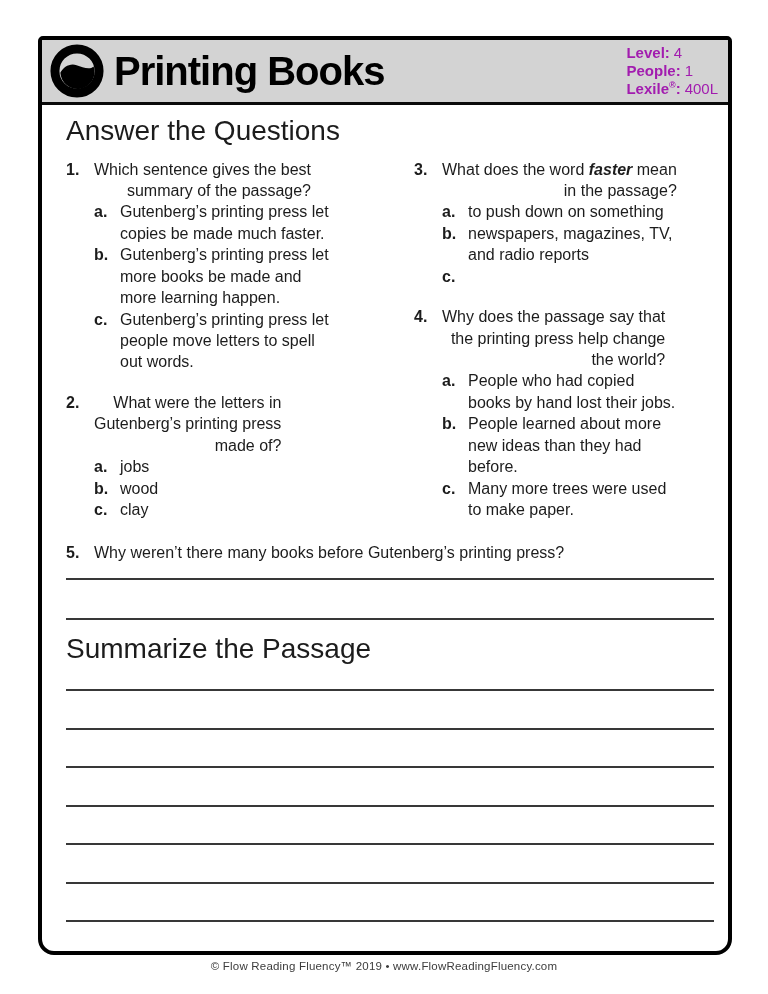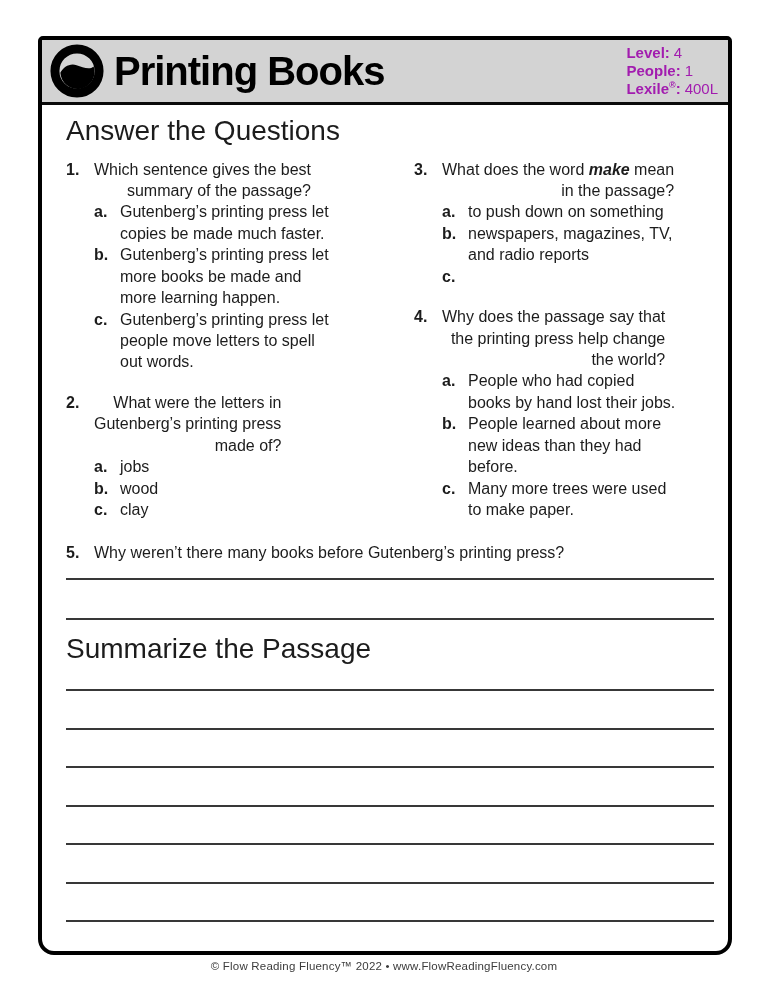--- a/index.html
+++ b/index.html
@@ -167,21 +167,21 @@
           </div>
         </div>
 
       </div>
 
       <div class="col-right">
 
         <div class="question">
           <div class="qrow">
             <span class="qnum">3.</span>
-            <span class="qtext"><span>What does the word </span><em class="q-emph">make</em><span> mean
+            <span class="qtext"><span>What does the word </span><em class="q-emph">faster</em><span> mean
 in the passage?</span></span>
           </div>
           <div class="choices">
             <div class="choice">
               <span class="cletter">a.</span>
               <span class="ctext">to push down on something</span>
             </div>
             <div class="choice">
               <span class="cletter">b.</span>
               <span class="ctext">newspapers, magazines, TV,
@@ -240,13 +240,13 @@
     <div class="rule rule-sum"></div>
     <div class="rule rule-sum"></div>
     <div class="rule rule-sum"></div>
     <div class="rule rule-sum"></div>
     <div class="rule rule-sum"></div>
     <div class="rule rule-sum"></div>
 
   </div>
 </div>
 
-<div class="footer">© Flow Reading Fluency™ 2022 • www.FlowReadingFluency.com</div>
+<div class="footer">© Flow Reading Fluency™ 2019 • www.FlowReadingFluency.com</div>
 
 </body></html>

